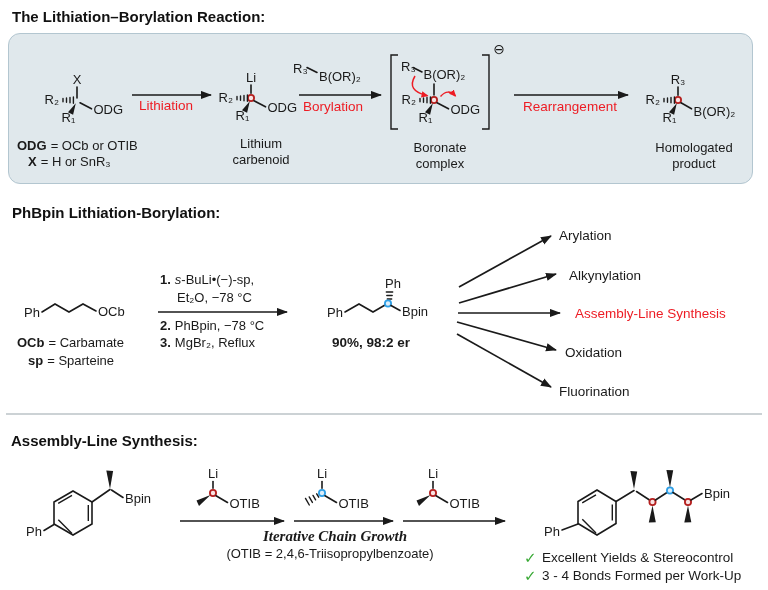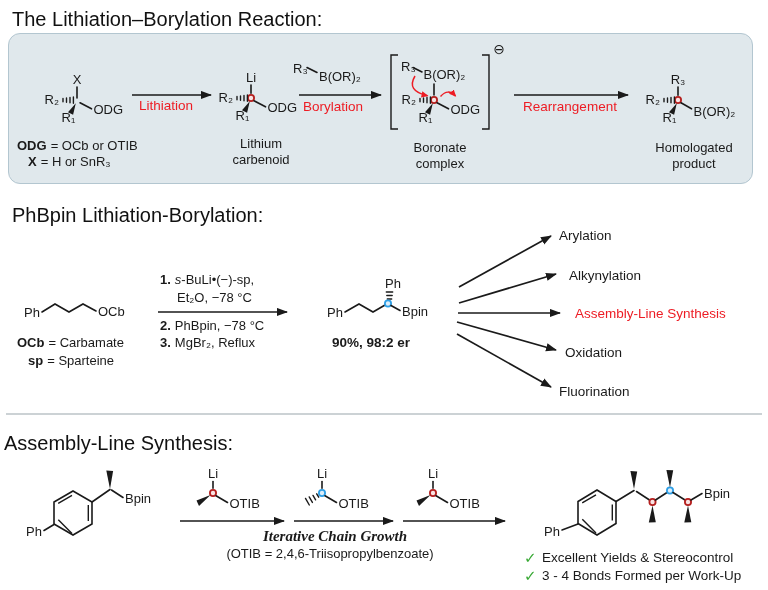--- a/index.html
+++ b/index.html
@@ -2,21 +2,21 @@
 <html style="--accent-red: #ed1c24; --dot-red: #b5201f; --dot-blue: #2e9fe6; --box-bg: #e0e8ec; --box-border: #b3c6d0; --check-green: #39a935;"><head>
 <meta charset="utf-8">
 <style>
   :root{
     --accent-red:#ed1c24; --dot-red:#b5201f; --dot-blue:#2e9fe6;
     --box-bg:#e0e8ec; --box-border:#b3c6d0; --check-green:#39a935;
   }
   html,body{margin:0;padding:0;background:#fff;}
   #canvas{position:relative;width:768px;height:590px;background:#fff;overflow:hidden;
           font-family:"Liberation Sans","DejaVu Sans",sans-serif;color:#111;}
-  .sec-title{position:absolute;font-size:20px;font-weight:normal;white-space:nowrap;}
+  .sec-title{position:absolute;font-size:15px;font-weight:bold;white-space:nowrap;}
   #box1{position:absolute;left:8px;top:33px;width:745px;height:151px;background:var(--box-bg);
         border:1.5px solid var(--box-border);border-radius:12px;box-sizing:border-box;}
   svg{position:absolute;left:0;top:0;}
   .bond{stroke:#1a1a1a;stroke-width:1.6;fill:none;stroke-linecap:round;}
   .thin{stroke:#1a1a1a;stroke-width:1.4;fill:none;}
   .hash{stroke:#1a1a1a;stroke-width:1.4;fill:none;stroke-linecap:round;}
   .wedge{fill:#1a1a1a;stroke:none;}
   .arrow{stroke:#1a1a1a;stroke-width:1.7;fill:none;}
   .earrow{stroke:var(--accent-red);stroke-width:1.5;fill:none;}
   .divider{stroke:#9aa5ab;stroke-width:1.2;}
@@ -38,21 +38,21 @@
   .chk{font-size:13.5px;fill:#1a1a1a;}
 </style>
 </head>
 <body>
 
 <div id="canvas">
 
   <div class="sec-title" style="left:12px;top:8px">The Lithiation–Borylation Reaction:</div>
   <div id="box1"></div>
   <div class="sec-title" style="left:12px;top:204px">PhBpin Lithiation-Borylation:</div>
-  <div class="sec-title" style="left:4px;top:432px">Assembly-Line Synthesis:</div>
+  <div class="sec-title" style="left:11px;top:432px">Assembly-Line Synthesis:</div>
 
   <svg width="768" height="590" viewBox="0 0 768 590">
     <defs>
       <marker id="ah" markerWidth="12" markerHeight="10" refX="10" refY="4.5" orient="auto" markerUnits="userSpaceOnUse">
         <path d="M0,0.4 L11,4.5 L0,8.6 z" fill="#1a1a1a"></path>
       </marker>
       <marker id="ahr" markerWidth="9" markerHeight="8" refX="6" refY="3.5" orient="auto" markerUnits="userSpaceOnUse">
         <path d="M0,0.3 L7,3.5 L0,6.7 z" class="redfill"></path>
       </marker>
     </defs>

